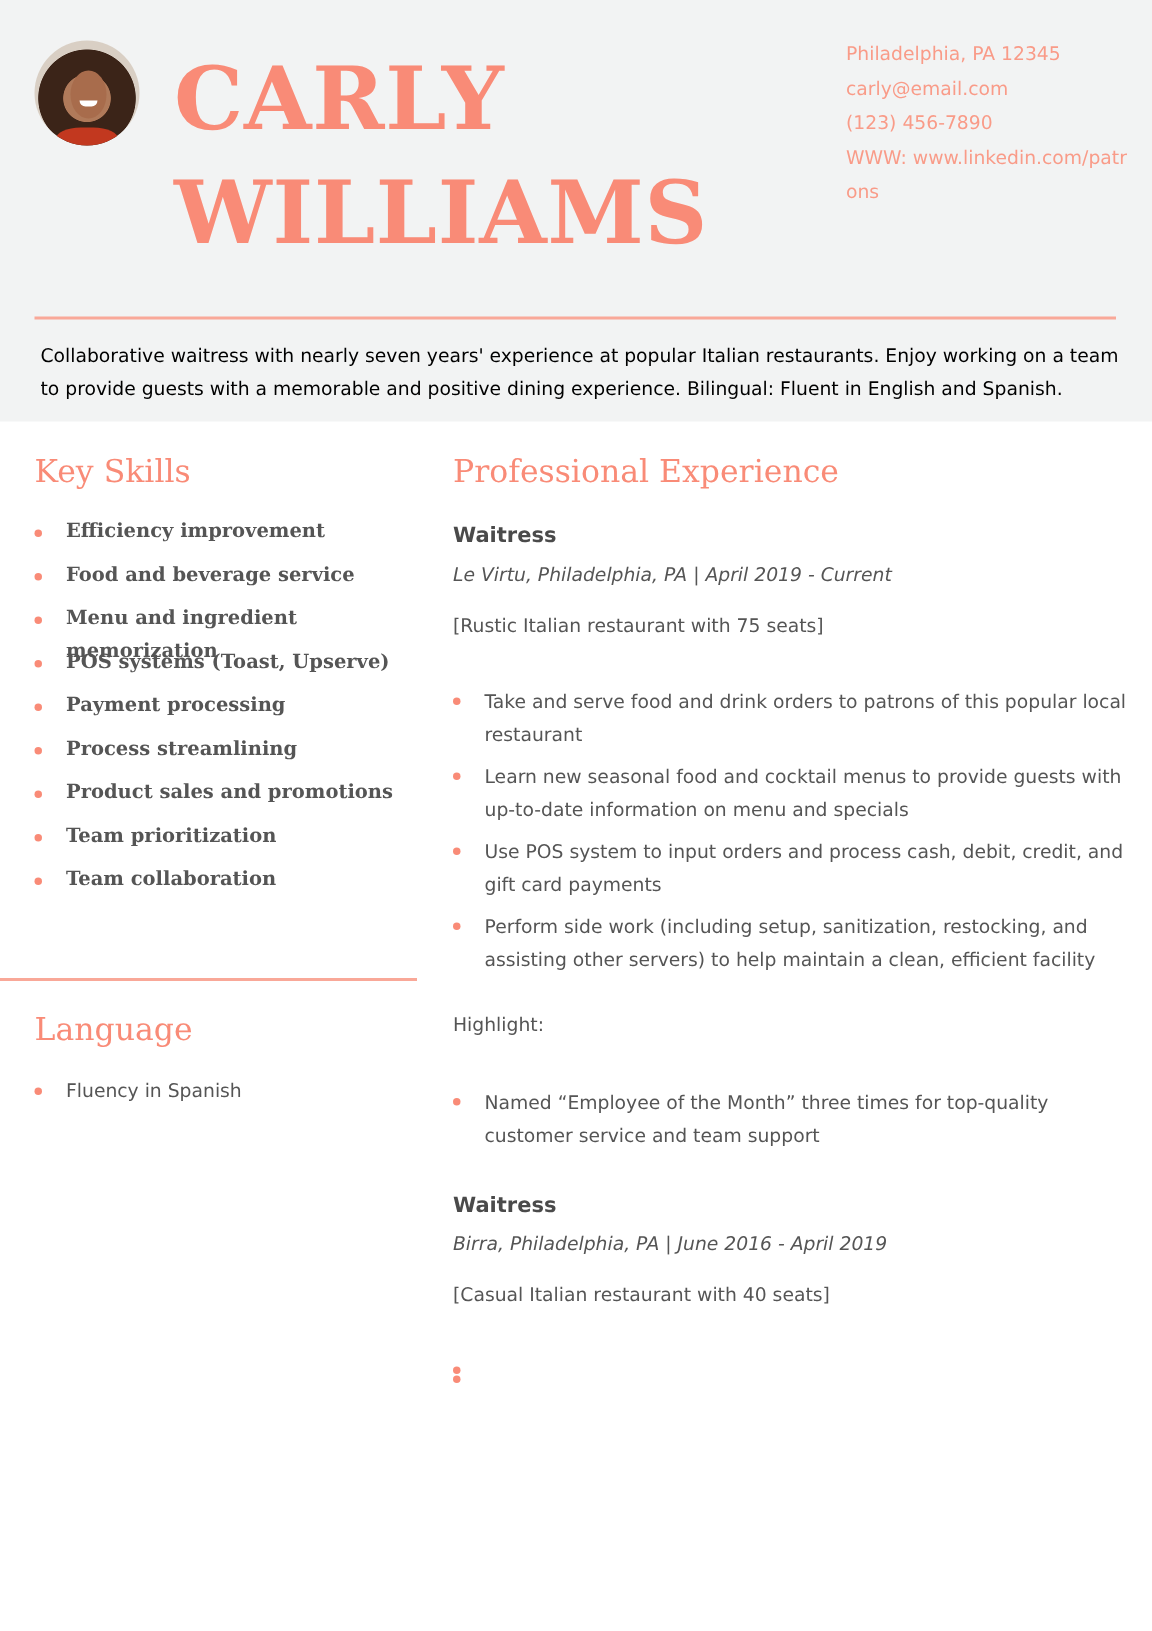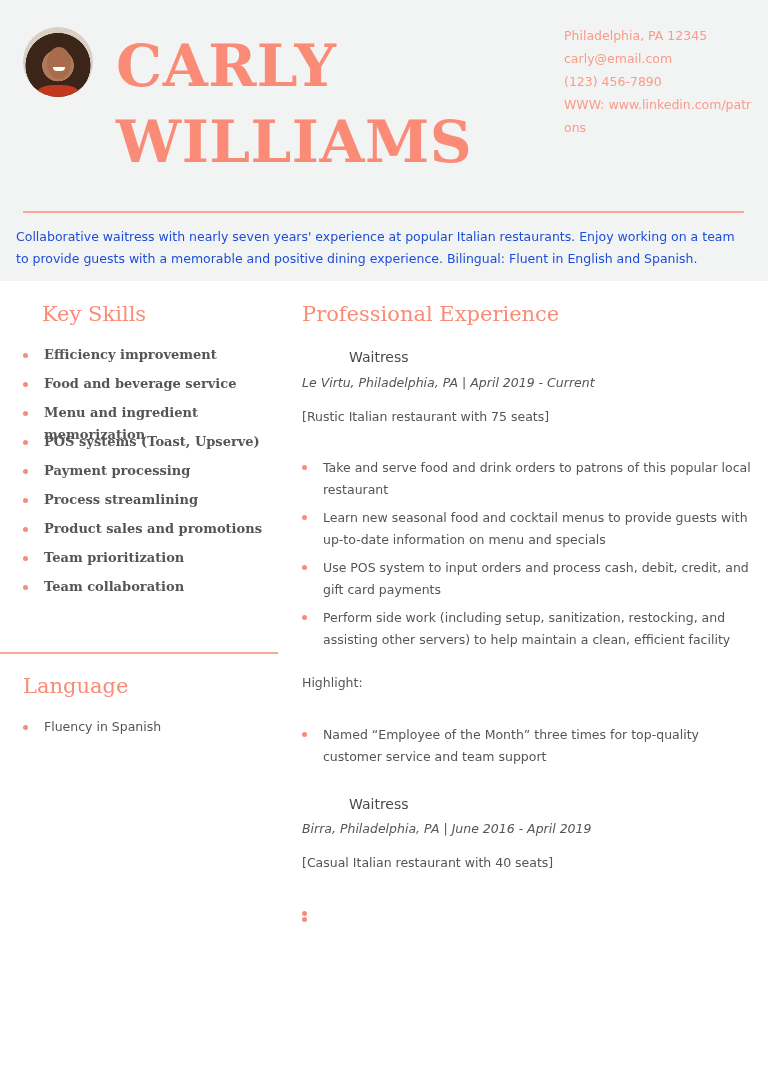--- a/index.html
+++ b/index.html
@@ -13,37 +13,37 @@
   .avatar .smile { position: absolute; left: 30px; top: 40px; width: 12px; height: 4px; border-radius: 0 0 6px 6px; background: #fff; }
   .avatar .shirt { position: absolute; left: 14px; top: 58px; width: 42px; height: 20px; border-radius: 40% 40% 0 0; background: #c2381f; }
 
   .name { position: absolute; left: 116px; top: 28px; font-family: "DejaVu Serif", serif; font-weight: bold;
     color: #f98b77; font-size: 58px; line-height: 76px; letter-spacing: 0.5px; }
 
   .contact { position: absolute; left: 564px; top: 24px; width: 190px; font-size: 12.5px; color: #f99b88; line-height: 23px; }
   .contact div { word-break: break-all; }
 
   .header-rule { position: absolute; left: 23px; top: 211px; width: 721px; height: 2px; background: #f9a898; }
-  .summary { position: absolute; left: 16px; top: 226px; width: 722px; font-size: 12.5px; line-height: 22px; color: #1d4ed8; }
+  .summary { position: absolute; left: 27px; top: 226px; width: 722px; font-size: 12.5px; line-height: 22px; color: #000000; }
 
   .section-title { font-family: "DejaVu Serif", serif; color: #f98b77; font-size: 21px; font-weight: normal; }
-  .skills-title { position: absolute; left: 23px; top: 302px; margin-left: 19px; }
+  .skills-title { position: absolute; left: 23px; top: 302px; }
   .skills { position: absolute; left: 23px; top: 344px; width: 260px; list-style: none; }
   .skills li { position: relative; padding-left: 21px; height: 29px; font-family: "DejaVu Serif", serif;
     font-weight: bold; font-size: 13px; color: #555; line-height: 22px; }
   .bullet { position: absolute; left: 0; top: 9px; width: 5px; height: 5px; border-radius: 50%; background: #f98b77; }
 
   .left-rule { position: absolute; left: 0; top: 652px; width: 278px; height: 2px; background: #f9a898; }
   .lang-title { position: absolute; left: 23px; top: 674px; }
   .langs { position: absolute; left: 23px; top: 717px; list-style: none; width: 260px; }
   .langs li { position: relative; padding-left: 21px; font-size: 12.5px; color: #555; line-height: 20px; }
   .langs li .bullet { top: 8px; }
 
   .exp-title { position: absolute; left: 302px; top: 302px; }
-  .job-title { position: absolute; left: 302px; font-size: 14px; font-weight: normal; color: #4a4a4a; margin-left: 47px; }
+  .job-title { position: absolute; left: 302px; font-size: 14px; font-weight: bold; color: #4a4a4a; }
   .job-meta { position: absolute; left: 302px; font-size: 12.5px; font-style: italic; color: #555; }
   .job-desc { position: absolute; left: 302px; font-size: 12.5px; color: #555; }
   .duties { position: absolute; left: 302px; width: 450px; list-style: none; }
   .duties li { position: relative; padding-left: 21px; font-size: 12.5px; color: #555; line-height: 22px; margin-bottom: 6px; }
   .duties li .bullet { top: 8px; }
   .hl-label { position: absolute; left: 302px; top: 675px; font-size: 12.5px; color: #555; }
 </style>
 </head>
 <body>
 

